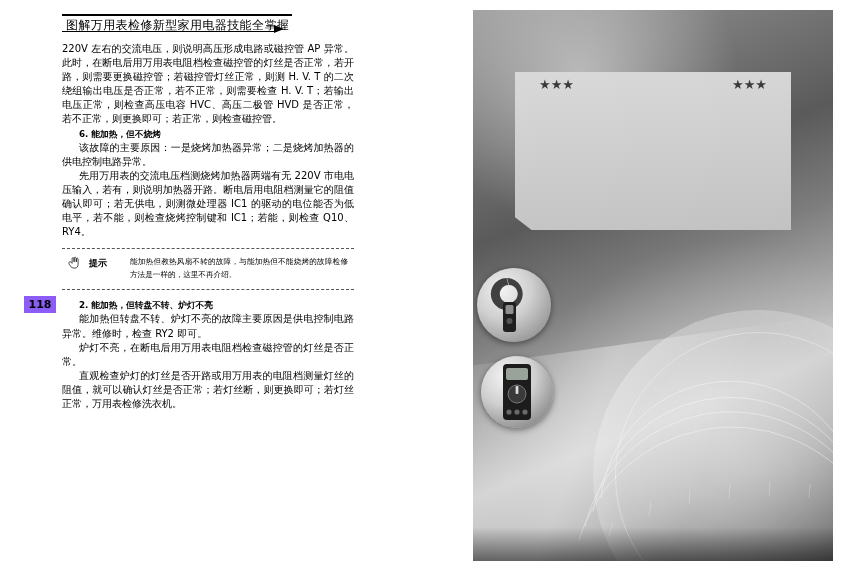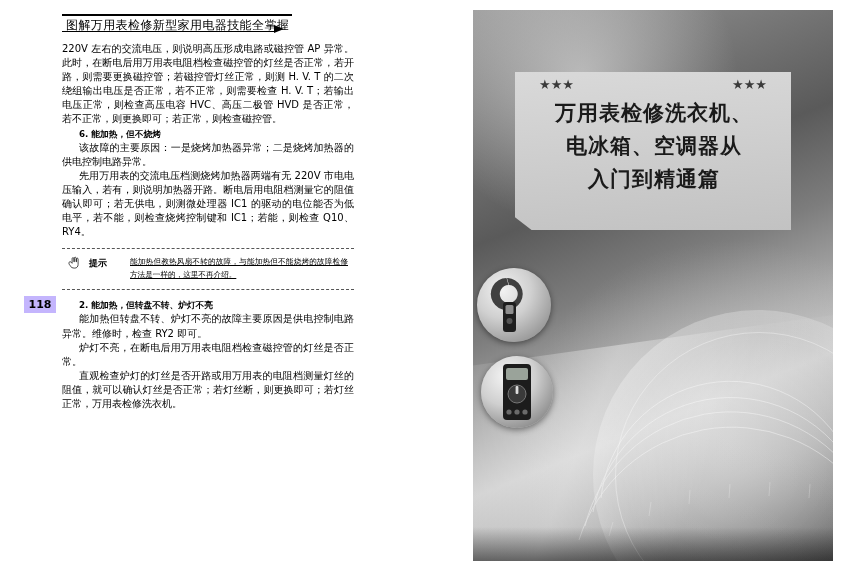--- a/index.html
+++ b/index.html
@@ -144,30 +144,29 @@
   .tip-text {
     position: absolute;
     left: 68px;
     top: 8px;
     width: 218px;
     font-family: "DejaVu Sans", sans-serif;
     font-size: 7.6px;
     line-height: 12.5px;
     color: #000;
     text-align: justify;
-    text-decoration: underline;
   }
 
   .page-number {
     position: absolute;
     left: 24px;
     top: 296px;
     width: 32px;
     height: 17px;
-    background: #c4b5fd;
+    background: #8b5cf6;
     color: #000;
     font-family: "DejaVu Sans", sans-serif;
     font-size: 11px;
     font-weight: bold;
     display: flex;
     align-items: center;
     justify-content: center;
   }
 
   
@@ -386,25 +385,20 @@
           <line x1="240" y1="158" x2="241" y2="144"></line>
         </g>
       </svg>
 
       <div class="sheen"></div>
 
       <div class="plaque">
         <div class="plate"></div>
         <div class="stars left">★★★</div>
         <div class="stars right">★★★</div>
-        <div class="title-text">
-          <div>万用表检修洗衣机、</div>
-          <div>电冰箱、空调器从</div>
-          <div>入门到精通篇</div>
-        </div>
       </div>
 
       <div class="prod clamp">
         <svg width="74" height="74" viewBox="0 0 74 74">
           <path d="M30 10 a16 16 0 1 1 -0.5 0 l2 7 a9 9 0 1 0 0.5 0 Z" fill="#2e2e2e" opacity="0.9"></path>
           <rect x="26" y="34" width="13" height="30" rx="3" fill="#1f1f1f"></rect>
           <rect x="28.5" y="37" width="8" height="9" rx="1.5" fill="#8e8e8e"></rect>
           <circle cx="32.5" cy="53" r="3" fill="#555"></circle>
         </svg>
       </div>

